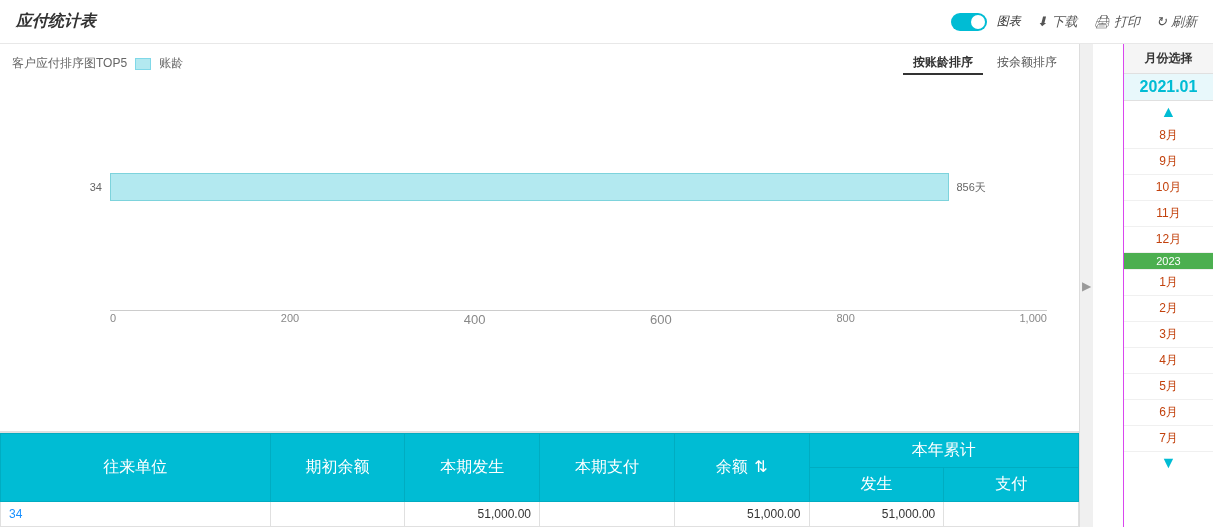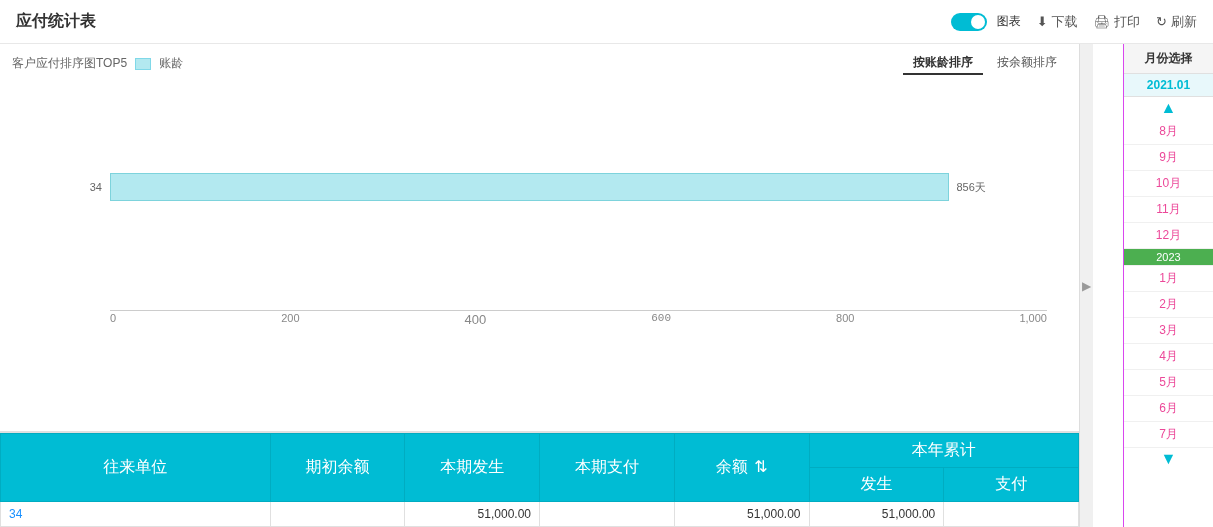--- a/index.html
+++ b/index.html
@@ -1,21 +1,21 @@
 <!DOCTYPE html>
 <html><head>
   <meta charset="utf-8">
   <style>
     * { margin: 0; padding: 0; box-sizing: border-box; }
     body { font-family: "Microsoft YaHei", Arial, sans-serif; font-size: 12px; background: #f0f2f5; color: #333; }
     
     .app-container { width: 1213px; height: 527px; display: flex; flex-direction: column; background: #fff; overflow: hidden; }
     
     
-    .header { height: 44px; display: flex; align-items: center; justify-content: space-between; padding: 0 16px; background: #fff; border-bottom: 1px solid #e8e8e8; }
+    .header { height: 44px; display: flex; align-items: center; justify-content: space-between; padding: 0 16px; background: #fff; border-bottom: 1px solid #e8e8e8; font-style: italic; }
     .header-title { font-size: 16px; font-weight: bold; color: #333; }
     .header-actions { display: flex; align-items: center; gap: 16px; }
     .toggle-container { display: flex; align-items: center; gap: 10px; }
     .toggle-switch { width: 36px; height: 18px; background: #00bcd4; border-radius: 9px; position: relative; cursor: pointer; }
     .toggle-switch::after { content: ''; position: absolute; width: 14px; height: 14px; background: #fff; border-radius: 50%; top: 2px; right: 2px; }
     .action-btn { display: flex; align-items: center; gap: 4px; color: #555; cursor: pointer; font-size: 13px; }
     
     
     .main-content { display: flex; flex: 1; overflow: hidden; }
     
@@ -47,24 +47,24 @@
     thead tr.sub-header th { background: #00bcd4; }
     tbody tr td { padding: 5px 8px; font-size: 12px; border: 1px solid #e0e0e0; text-align: right; background: #fff; }
     tbody tr td:first-child { text-align: left; }
     tbody tr td a { color: #1890ff; text-decoration: none; }
     .col-wide { width: 220px; }
     .col-med { width: 110px; }
     
     
     .sidebar { width: 90px; border-left: 1px solid #d946ef; background: #fff; display: flex; flex-direction: column; overflow: hidden; margin-left: 30px; }
     .sidebar-header { background: #f5f5f5; padding: 6px 8px; font-size: 12px; color: #333; font-weight: bold; border-bottom: 1px solid #e0e0e0; text-align: center; }
-    .sidebar-current { background: #e8f8fb; padding: 4px 8px; font-size: 12px; color: #00bcd4; text-align: center; border-bottom: 1px solid #e0e0e0; font-weight: bold; }
+    .sidebar-current { background: #e8f8fb; padding: 4px 8px; font-size: 16px; color: #00bcd4; text-align: center; border-bottom: 1px solid #e0e0e0; font-weight: bold; }
     .sidebar-scroll { flex: 1; overflow-y: auto; }
     .sidebar-nav-btn { width: 100%; background: none; border: none; color: #00bcd4; font-size: 16px; cursor: pointer; padding: 2px 0; text-align: center; }
-    .month-item { padding: 4px 16px; text-align: center; font-size: 12px; cursor: pointer; border-bottom: 1px solid #f0f0f0; color: #ec4899; }
+    .month-item { padding: 4px 16px; text-align: center; font-size: 12px; cursor: pointer; border-bottom: 1px solid #f0f0f0; color: #c2410c; }
     .month-item.year-marker { background: #4caf50; color: #fff; font-size: 11px; padding: 2px 4px; }
     
     
     .sidebar-toggle { width: 14px; background: #f0f0f0; display: flex; align-items: center; justify-content: center; cursor: pointer; border-left: 1px solid #ddd; color: #999; font-size: 12px; }
   </style>
 </head>
 <body>
 
 <div class="app-container">
 
@@ -115,21 +115,21 @@
               <div class="bar-fill" style="width: 86%; height: 28px; background: #b3e9f0; border: 1px solid #7dd3dc;"></div>
               <div class="bar-end-label">856天</div>
             </div>
 
             <div style="position: absolute; bottom: -24px; left: 38px; right: 0; height: 1px; background: #ccc;"></div>
 
             <div style="position: absolute; bottom: -40px; left: 38px; right: 0; display: flex; justify-content: space-between;">
               <span style="font-size:11px;color:#888;">0</span>
               <span style="font-size:11px;color:#888;">200</span>
               <span style="font-size:13px;color:#888;">400</span>
-              <span style="font-size:11px;color:#888;font-family:Liberation Mono, monospace;">600</span>
+              <span style="font-size:13px;color:#888;">600</span>
               <span style="font-size:11px;color:#888;">800</span>
               <span style="font-size:11px;color:#888;">1,000</span>
             </div>
           </div>
         </div>
       </div>
 
       <div class="table-area">
         <div class="table-wrapper">
           <table>

